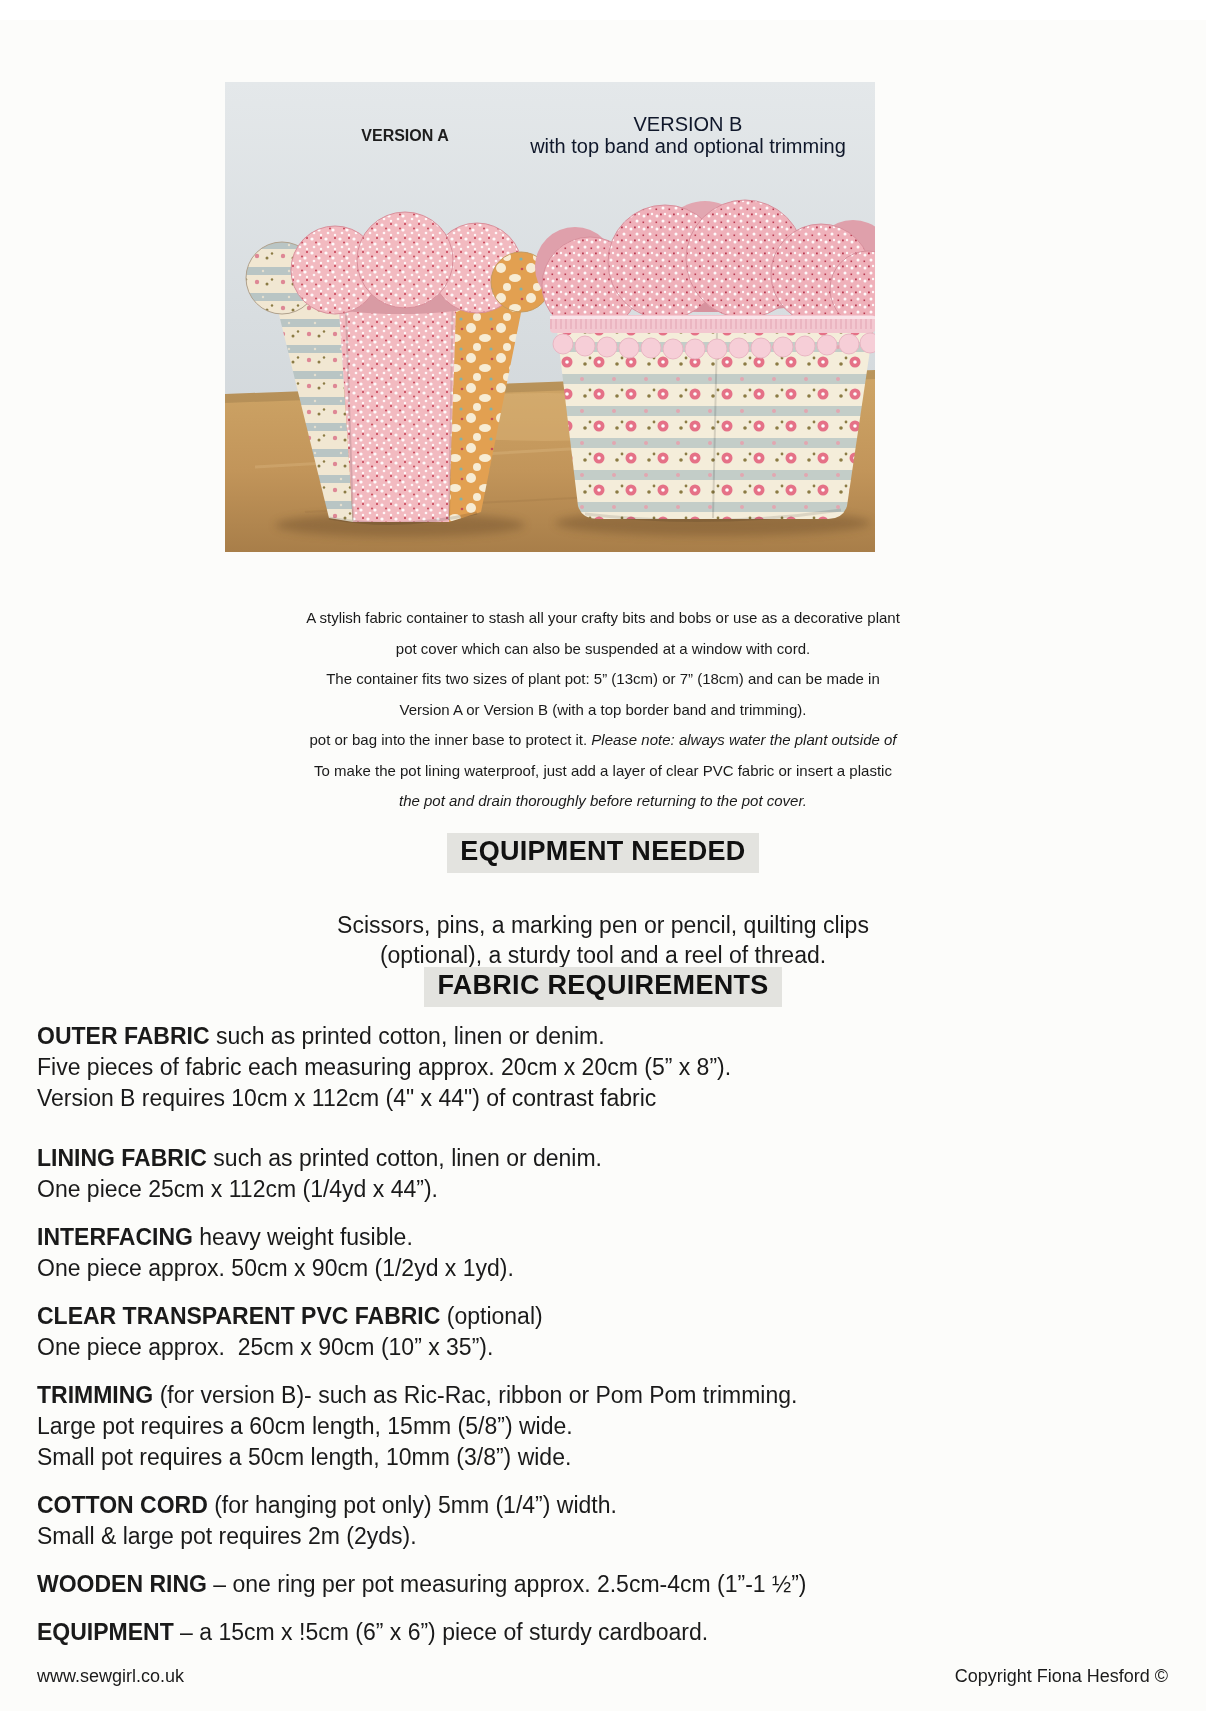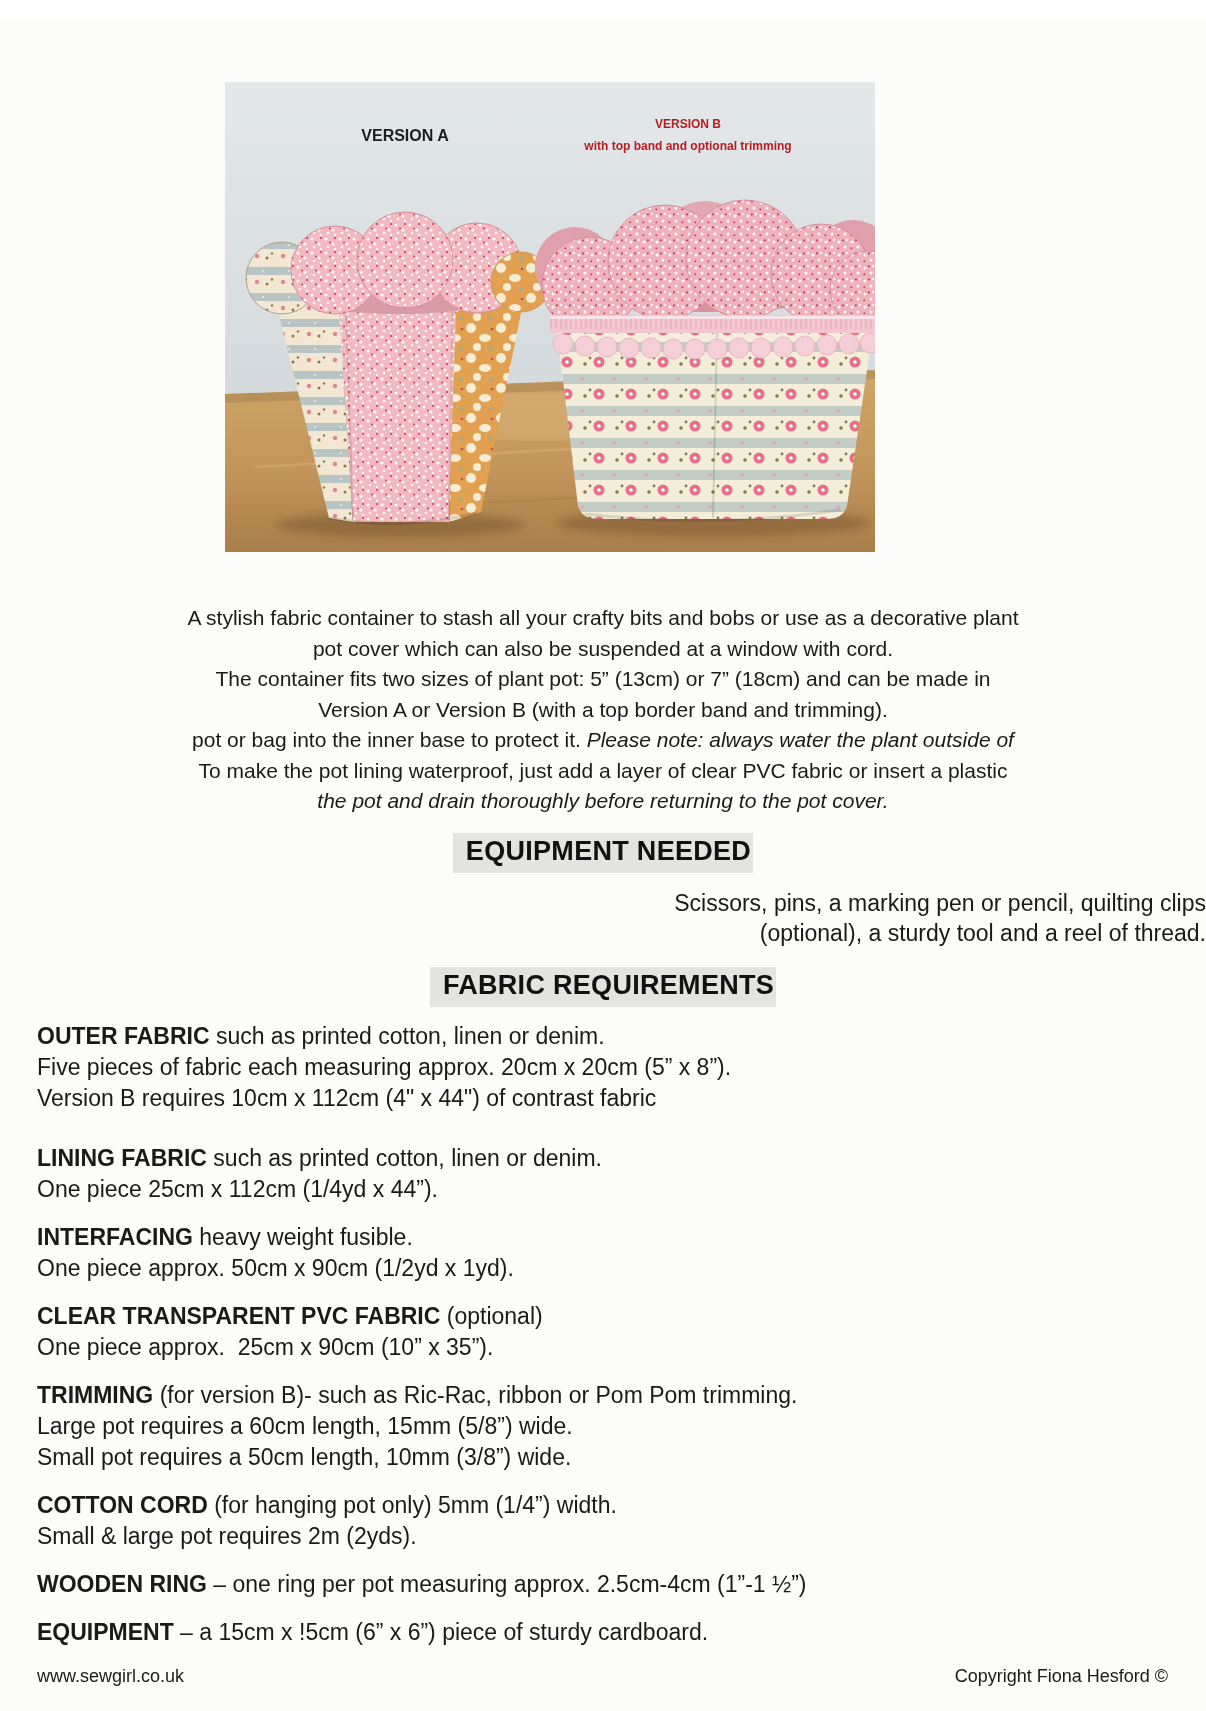--- a/index.html
+++ b/index.html
@@ -17,43 +17,43 @@
     position:absolute;left:225px;top:62px;width:650px;height:470px;
     overflow:hidden;
   }
   .photo svg{display:block;width:650px;height:470px;}
   .photo-label-a{
     position:absolute;left:180px;top:45px;transform:translateX(-50%);
     font-size:16px;font-weight:bold;color:#1d1d1d;white-space:nowrap;
   }
   .photo-label-b{
     position:absolute;left:463px;top:31px;transform:translateX(-50%);
-    font-size:12px;font-weight:bold;color:#b91c1c;text-align:center;
+    font-size:20px;font-weight:normal;color:#0f172a;text-align:center;
     line-height:22px;white-space:nowrap;
   }
   
   .intro{
     position:absolute;top:583px;left:0;width:1206px;
-    text-align:center;font-size:21px;line-height:30.5px;
+    text-align:center;font-size:15px;line-height:30.5px;
   }
   .il{white-space:pre-wrap;}
   .it{font-style:italic;}
   .b{font-weight:bold;}
   .pre{white-space:pre-wrap;}
   .sec-heading{position:absolute;left:0;width:1206px;text-align:center;}
   .sec-heading span{
     display:inline-block;background:#e3e3df;color:#111;
     font-size:27px;font-weight:bold;letter-spacing:.3px;
-    padding:3px 2px 6px 13px;
+    padding:3px 13px 6px 13px;
   }
   .eq-head{top:813px;}
   .fr-head{top:947px;}
   .eq-text{
-    position:absolute;top:868px;left:0;width:1206px;
-    text-align:right;font-size:23px;line-height:30px;
+    position:absolute;top:890px;left:0;width:1206px;
+    text-align:center;font-size:23px;line-height:30px;
   }
   .req{
     position:absolute;top:1001px;left:37px;width:1130px;
     font-size:23px;line-height:31px;
   }
   .req-item{margin-bottom:17px;}
   .req-item.gap-lg{margin-bottom:29px;}
   .footer-left{
     position:absolute;left:37px;top:1646px;font-size:18px;
   }

